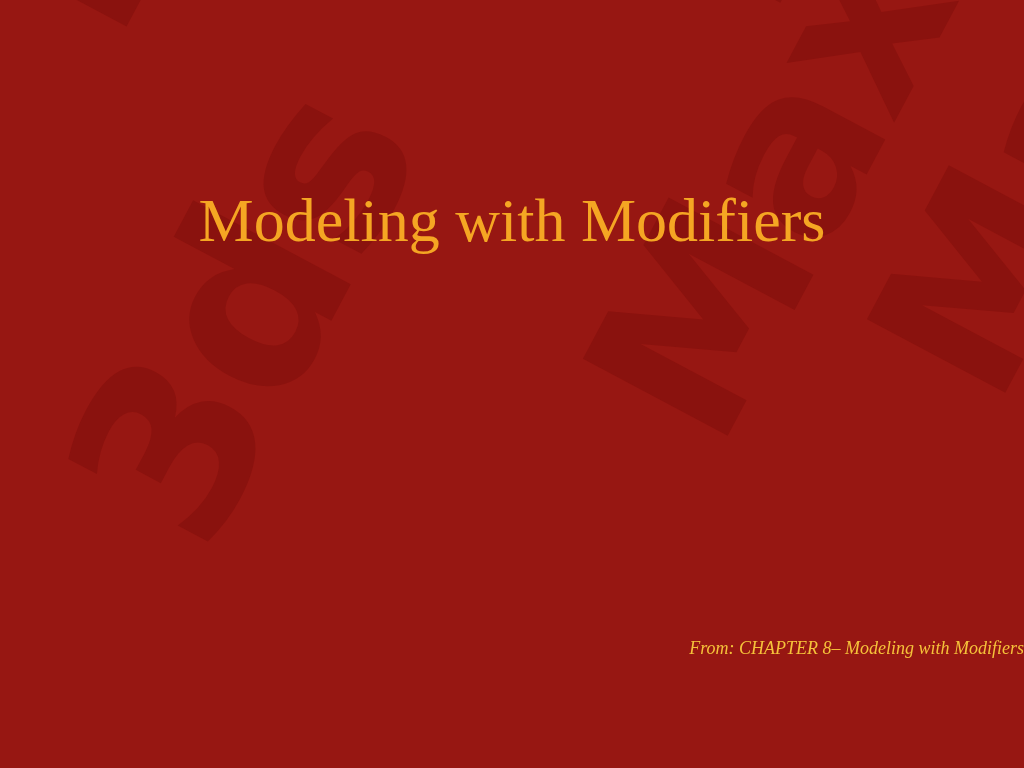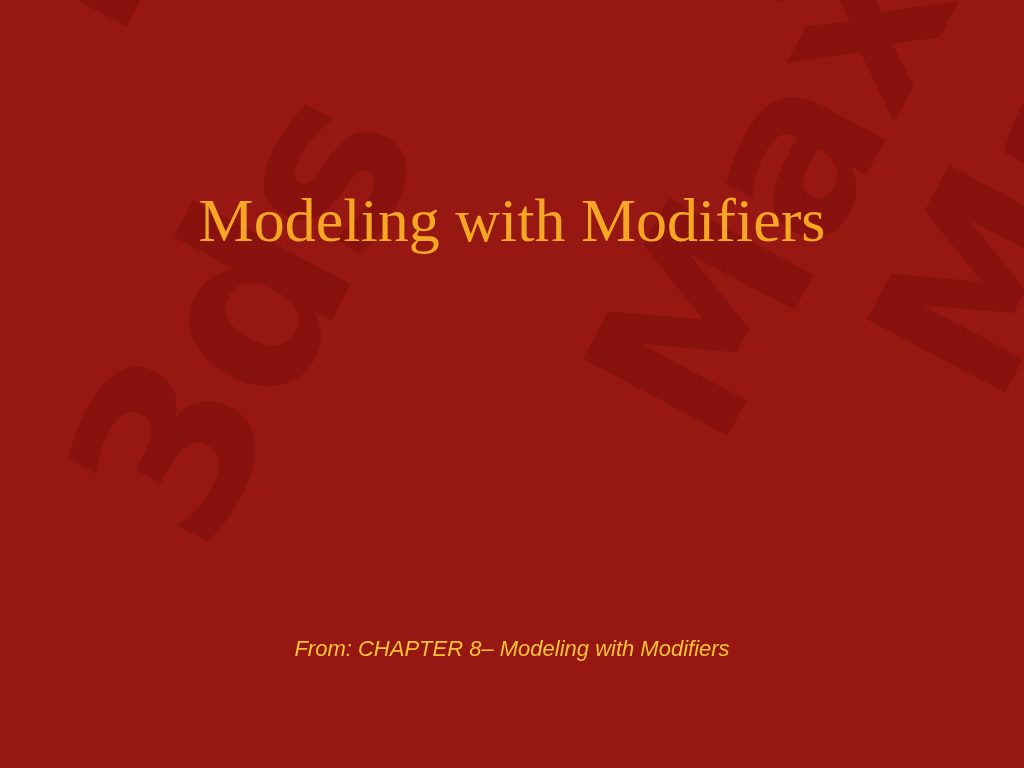--- a/index.html
+++ b/index.html
@@ -99,26 +99,26 @@
     color: #ffffff;
     font-size: 30px;
     line-height: 41px;
     font-family: "Liberation Serif", serif;
   }
   .source-block {
     position: absolute;
     top: 636px;
     left: 0;
     width: 1024px;
-    text-align: center;
+    text-align: right;
     color: #f5c23a;
-    font-size: 22px;
+    font-size: 18px;
     line-height: 25px;
     font-style: italic;
-    font-family: Liberation Sans, sans-serif;
+    font-family: Liberation Serif, serif;
   }
   .line {
     display: block;
   }
 </style>
 </head>
 <body>
 
 <div class="slide">
 

